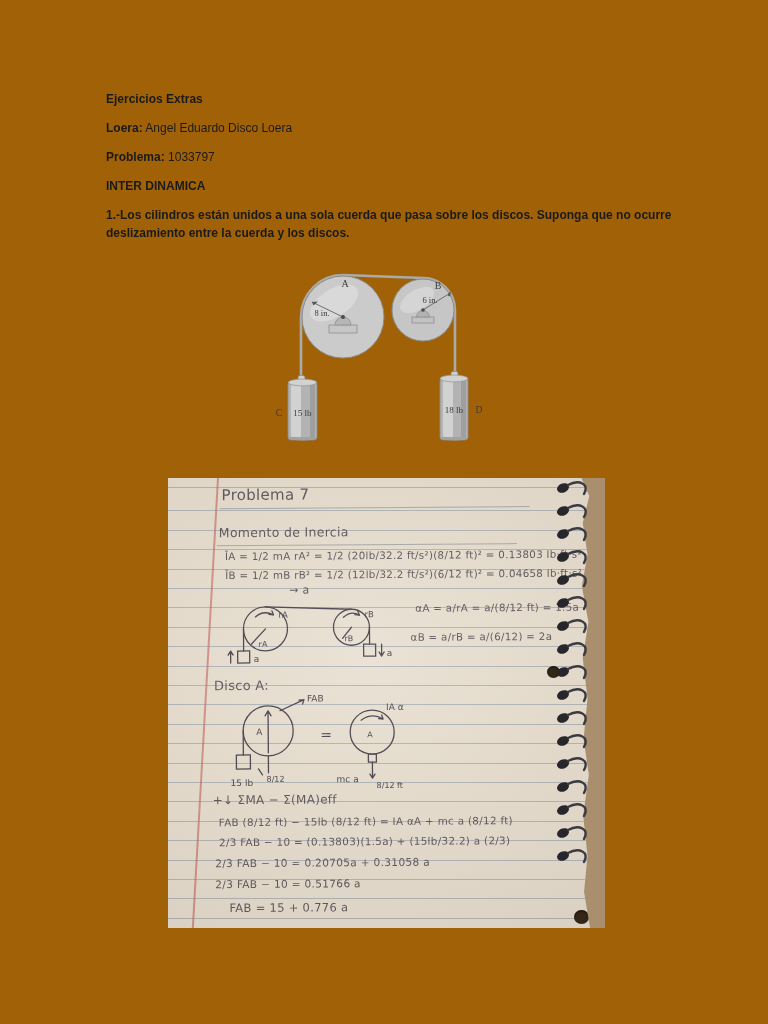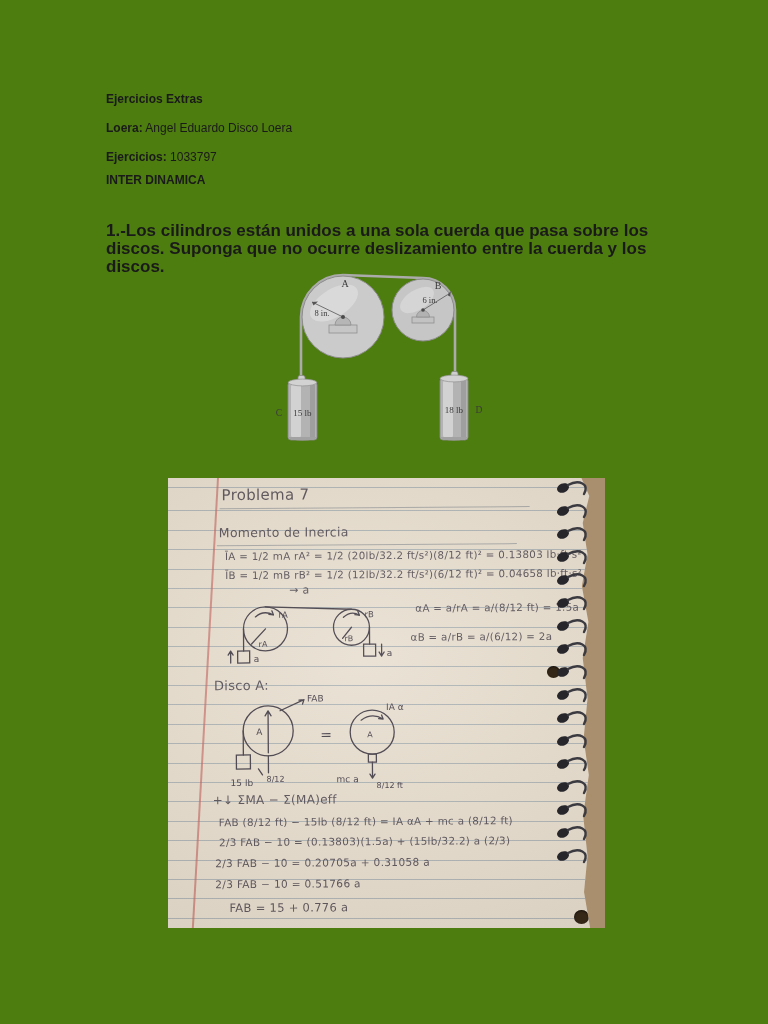--- a/index.html
+++ b/index.html
@@ -1,24 +1,24 @@
 <!DOCTYPE html>
 <html style="--paper: #e8dfd0; --desk: #a98f6e; --ink: #433d47; --margin: #c4625c;"><head>
 <meta charset="utf-8">
 <style>
   html,body{margin:0;padding:0;background:#ffffff;}
   body{width:768px;height:1024px;position:relative;overflow:hidden;
        font-family:"Liberation Sans",sans-serif;}
-  .page{position:absolute;inset:0;background:#4d7c0f;}
+  .page{position:absolute;inset:0;background:#a16207;}
 
   
   .hline{position:absolute;left:106px;font-size:12px;line-height:16px;color:#1a1a1a;white-space:nowrap;}
   .bold{font-weight:bold;}
-  .statement{position:absolute;left:106px;top:206px;width:578px;font-size:17px;font-weight:bold;
-             line-height:18px;color:#1a1a1a;white-space:normal;margin-top:16px;}
+  .statement{position:absolute;left:106px;top:206px;width:578px;font-size:12px;font-weight:bold;
+             line-height:18px;color:#1a1a1a;white-space:normal;}
 
   
   .figure{position:absolute;left:268px;top:256px;width:225px;height:198px;}
   .figure text{font-family:"Liberation Serif",serif;fill:#3b3b3b;}
 
   
   .photo{position:absolute;left:168px;top:478px;width:437px;height:450px;
          background:var(--desk,#a98f6e);overflow:hidden;}
   .paper{position:absolute;inset:0;background-color:var(--paper,#e8dfd0);
          background-image:repeating-linear-gradient(180deg,
@@ -42,22 +42,22 @@
   .hole{position:absolute;border-radius:50%;background:#342718;box-shadow:inset 0 1px 2px rgba(0,0,0,.6);}
   .spiral{position:absolute;left:381px;top:0;width:56px;height:450px;}
 </style>
 </head>
 <body>
 
 <div class="page">
 
   <div class="hline bold" style="top:91px">Ejercicios Extras</div>
   <div class="hline" style="top:120px"><span class="bold">Loera:</span><span> </span><span>Angel Eduardo Disco Loera</span></div>
-  <div class="hline" style="top:149px"><span class="bold">Ejercicios:</span><span> </span><span>1033797</span></div>
-  <div class="hline bold" style="top:172px">INTER DINAMICA</div>
+  <div class="hline" style="top:149px"><span class="bold">Problema:</span><span> </span><span>1033797</span></div>
+  <div class="hline bold" style="top:178px">INTER DINAMICA</div>
   <div class="statement">1.-Los cilindros están unidos a una sola cuerda que pasa sobre los discos. Suponga que no ocurre deslizamiento entre la cuerda y los discos.</div>
 
   <svg class="figure" viewBox="0 0 225 198">
 
     <g>
       <path d="M 33 61 L 33 121" stroke="#ababab" stroke-width="2.6" fill="none"></path>
       <path d="M 33 61 A 42 42 0 0 1 75 19" stroke="#ababab" stroke-width="2.6" fill="none"></path>
       <path d="M 75 19 L 155 22" stroke="#ababab" stroke-width="2.6" fill="none"></path>
       <path d="M 155 22 A 32 32 0 0 1 187 54" stroke="#ababab" stroke-width="2.6" fill="none"></path>
       <path d="M 187 54 L 187 117" stroke="#ababab" stroke-width="2.6" fill="none"></path>

